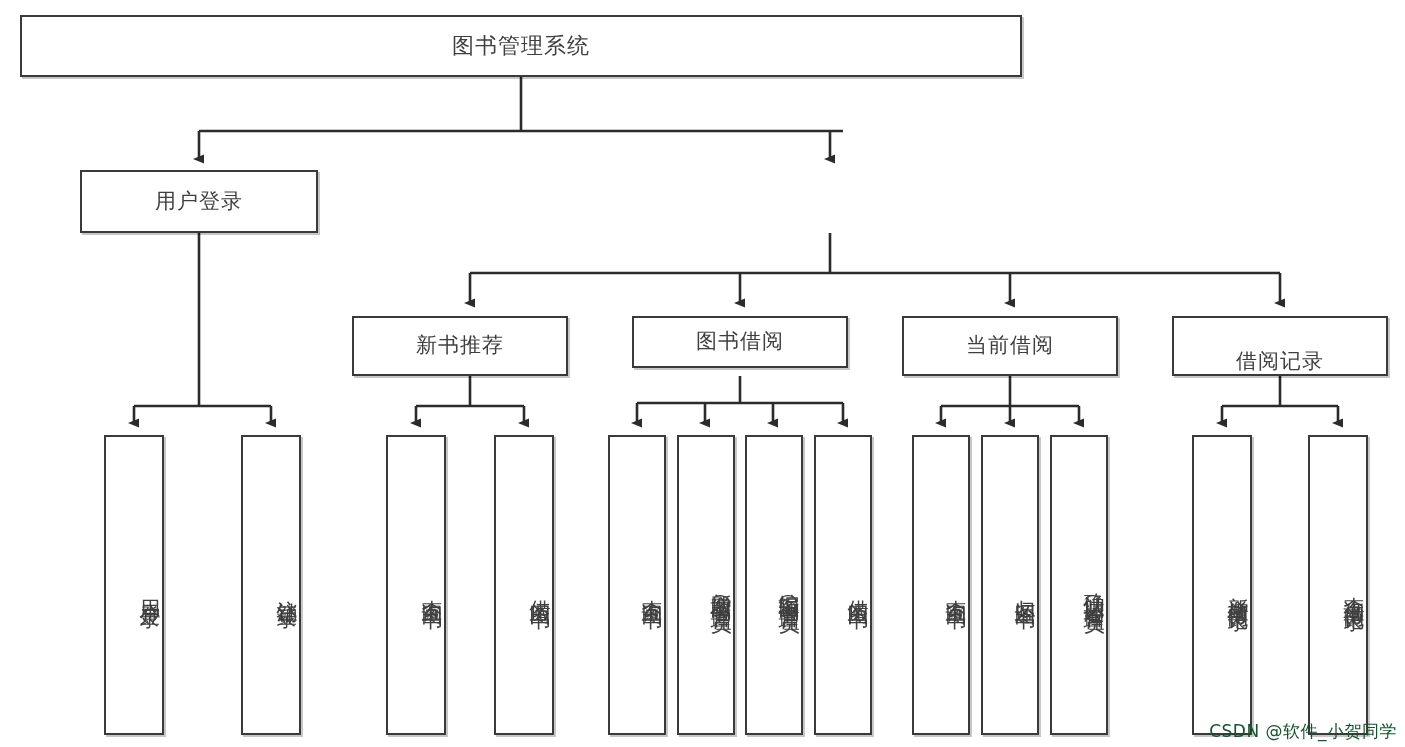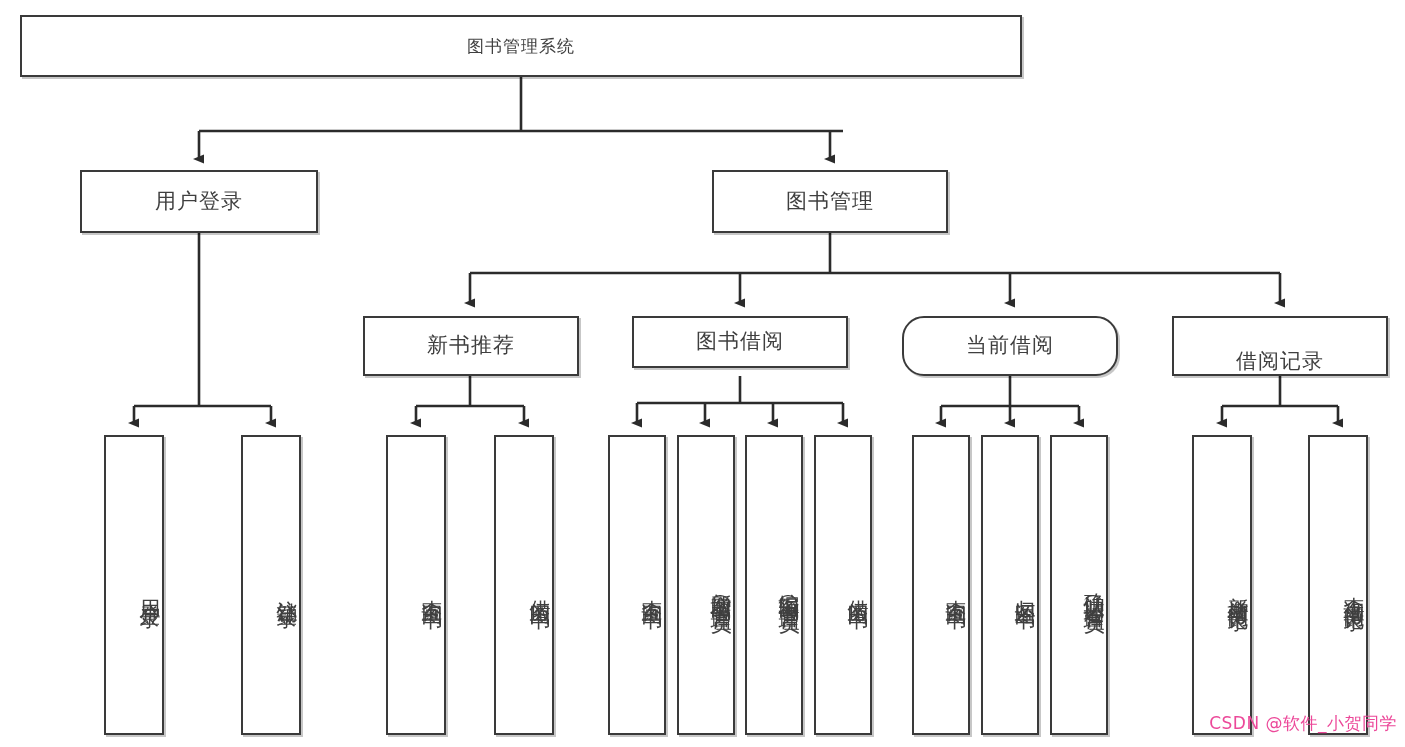--- a/index.html
+++ b/index.html
@@ -37,42 +37,42 @@
     justify-content: center;
     color: #3f3f3f;
   }
   .node.horiz {
     font-size: 21px;
     letter-spacing: 1px;
     line-height: 1.2;
     white-space: nowrap;
   }
   .node.root {
-    font-size: 17px;
+    font-size: 22px;
   }
   .node.vert {
     writing-mode: vertical-rl;
     text-orientation: upright;
     font-size: 21px;
     letter-spacing: 3px;
     line-height: 1.15;
     align-items: flex-start;
     justify-content: center;
     padding-top: 8px;
     white-space: normal;
   }
   .node .label {
     display: block;
   }
   .watermark {
     position: absolute;
     right: 8px;
-    bottom: 12px;
+    bottom: 4px;
     font-size: 17px;
-    color: #ec4899;
+    color: #14532d;
     letter-spacing: 0.5px;
     white-space: nowrap;
     font-family: "DejaVu Sans", "Liberation Sans", sans-serif;
   }
 </style>
 </head>
 <body>
 
 <div id="diagram-root">
 
@@ -127,31 +127,28 @@
     </g>
   </svg>
 
   <div class="node horiz root" style="left:20px; top:15px; width:1002px; height:62px;">
     <span class="label">图书管理系统</span>
   </div>
 
   <div class="node horiz" style="left:80px; top:170px; width:238px; height:63px;">
     <span class="label">用户登录</span>
   </div>
-  <div class="node horiz" style="left:712px; top:170px; width:236px; height:63px;">
-    <span class="label">图书管理</span>
-  </div>
 
-  <div class="node horiz" style="left:363px; top:316px; width:216px; height:60px;">
+  <div class="node horiz" style="left:352px; top:316px; width:216px; height:60px;">
     <span class="label">新书推荐</span>
   </div>
   <div class="node horiz" style="left:632px; top:316px; width:216px; height:52px;">
     <span class="label">图书借阅</span>
   </div>
-  <div class="node horiz" style="left:902px; top:316px; width:216px; height:60px;border-radius:22px;">
+  <div class="node horiz" style="left:902px; top:316px; width:216px; height:60px;">
     <span class="label">当前借阅</span>
   </div>
   <div class="node horiz" style="left:1172px; top:316px; width:216px; height:60px;align-items:flex-end;">
     <span class="label">借阅记录</span>
   </div>
 
   <div class="node vert" style="left:104px; top:435px; width:60px; height:300px;">
     <span class="label">用户登录</span>
   </div>
   <div class="node vert" style="left:241px; top:435px; width:60px; height:300px;">

